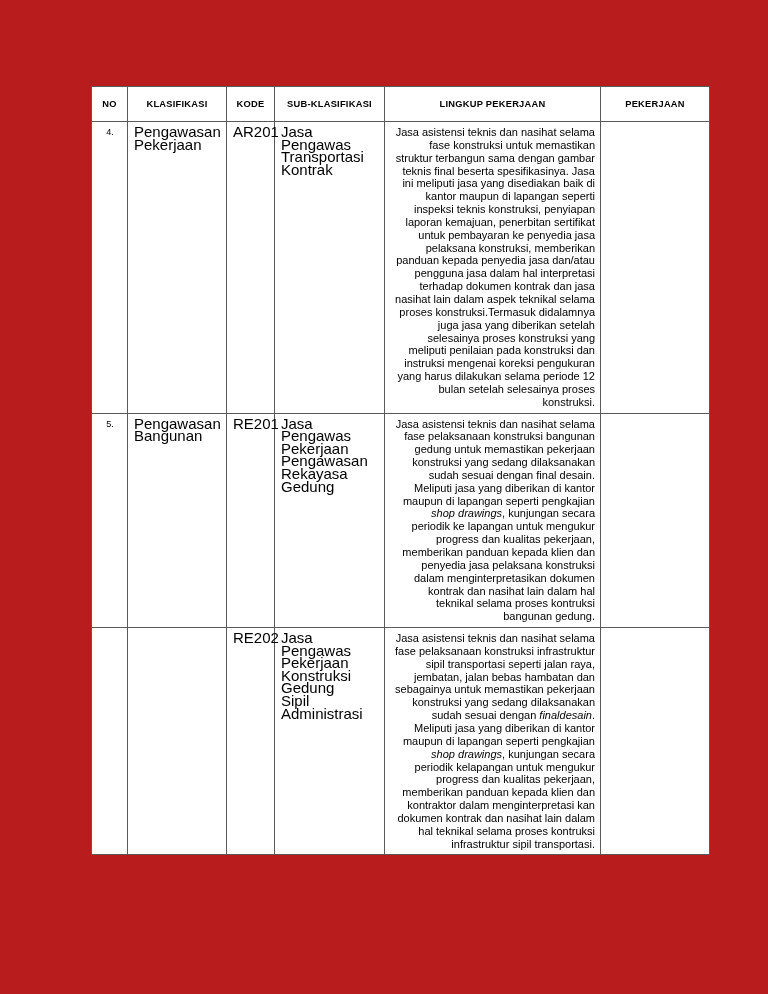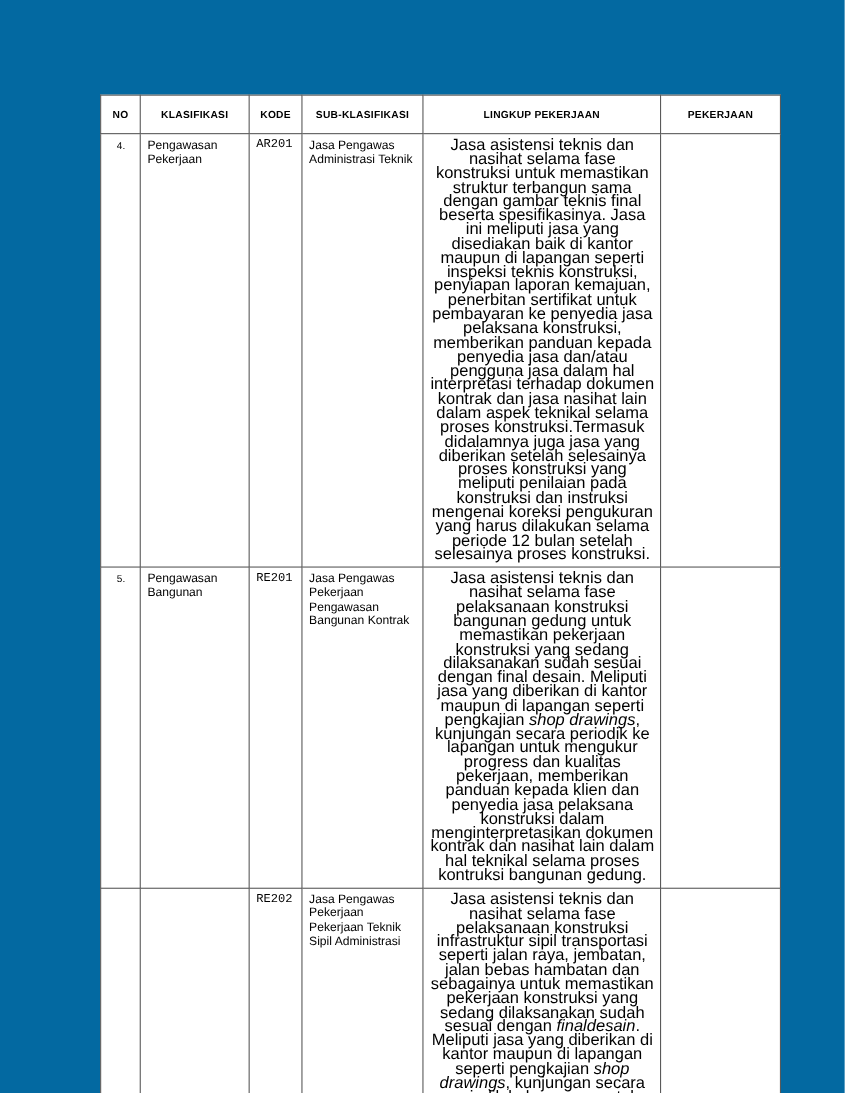--- a/index.html
+++ b/index.html
@@ -11,21 +11,21 @@
     width: 768px;
     height: 994px;
     font-family: "Liberation Sans", sans-serif;
     color: #000000;
     -webkit-font-smoothing: antialiased;
   }
   .page {
     position: relative;
     width: 768px;
     height: 994px;
-    background: #0369a1;
+    background: #b91c1c;
     box-sizing: border-box;
   }
   .table-wrap {
     position: absolute;
     left: 91px;
     top: 86px;
     width: 618px;
   }
   table.spec {
     width: 618px;
@@ -59,32 +59,32 @@
 
   td.c-no {
     text-align: center;
     font-size: 9.1px;
     line-height: 12.6px;
     padding-top: 5px;
   }
   td.c-klas,
   td.c-kode,
   td.c-sub {
-    font-size: 11px;
+    font-size: 15px;
     line-height: 12.6px;
     padding-top: 5px;
   }
-  td.c-kode { padding-left: 7px; font-family: Liberation Mono, monospace; }
+  td.c-kode { padding-left: 7px; }
   td.c-lingkup {
-    font-size: 15px;
+    font-size: 11px;
     line-height: 12.85px;
     padding-top: 5px;
     padding-left: 7px;
     padding-right: 6px;
-    text-align: center;
+    text-align: right;
   }
   td.c-ket { font-size: 9.1px; }
 
   .cellline { display: block; white-space: pre-wrap; }
   em { }
 </style>
 </head>
 <body>
 
 <div class="page">
@@ -111,51 +111,51 @@
       <tbody>
         <tr>
           <td class="c-no">4.</td>
           <td class="c-klas">
               <span class="cellline">Pengawasan</span>
               <span class="cellline">Pekerjaan</span>
             </td>
           <td class="c-kode">AR201</td>
           <td class="c-sub">
               <span class="cellline">Jasa Pengawas</span>
-              <span class="cellline">Administrasi Teknik</span>
+              <span class="cellline">Transportasi Kontrak</span>
             </td>
           <td class="c-lingkup">Jasa asistensi teknis dan nasihat selama fase konstruksi untuk memastikan struktur terbangun sama dengan gambar teknis final beserta spesifikasinya. Jasa ini meliputi jasa yang disediakan baik di kantor maupun di lapangan seperti inspeksi teknis konstruksi, penyiapan laporan kemajuan, penerbitan sertifikat untuk pembayaran ke penyedia jasa pelaksana konstruksi, memberikan panduan kepada penyedia jasa dan/atau pengguna jasa dalam hal interpretasi terhadap dokumen kontrak dan jasa nasihat lain dalam aspek teknikal selama proses konstruksi.Termasuk didalamnya juga jasa yang diberikan setelah selesainya proses konstruksi yang meliputi penilaian pada konstruksi dan instruksi mengenai koreksi pengukuran yang harus dilakukan selama periode 12 bulan setelah selesainya proses konstruksi.</td>
           <td class="c-ket"></td>
         </tr>
         <tr>
           <td class="c-no">5.</td>
           <td class="c-klas">
               <span class="cellline">Pengawasan</span>
               <span class="cellline">Bangunan</span>
             </td>
           <td class="c-kode">RE201</td>
           <td class="c-sub">
               <span class="cellline">Jasa Pengawas</span>
               <span class="cellline">Pekerjaan</span>
               <span class="cellline">Pengawasan</span>
-              <span class="cellline">Bangunan Kontrak</span>
+              <span class="cellline">Rekayasa Gedung</span>
             </td>
           <td class="c-lingkup"><span>Jasa asistensi teknis dan nasihat selama fase pelaksanaan konstruksi bangunan gedung untuk memastikan pekerjaan konstruksi yang sedang dilaksanakan sudah sesuai dengan final desain. Meliputi jasa yang diberikan di kantor maupun di lapangan seperti pengkajian </span><em>shop drawings</em><span>, kunjungan secara periodik ke lapangan untuk mengukur progress dan kualitas pekerjaan, memberikan panduan kepada klien dan penyedia jasa pelaksana konstruksi dalam menginterpretasikan dokumen kontrak dan nasihat lain dalam hal teknikal selama proses kontruksi bangunan gedung.</span></td>
           <td class="c-ket"></td>
         </tr>
         <tr>
           <td class="c-no"></td>
           <td class="c-klas">
               <span class="cellline"></span>
             </td>
           <td class="c-kode">RE202</td>
           <td class="c-sub">
               <span class="cellline">Jasa Pengawas</span>
               <span class="cellline">Pekerjaan</span>
-              <span class="cellline">Pekerjaan Teknik</span>
+              <span class="cellline">Konstruksi Gedung</span>
               <span class="cellline">Sipil Administrasi</span>
             </td>
           <td class="c-lingkup"><span>Jasa asistensi teknis dan nasihat selama fase pelaksanaan konstruksi infrastruktur sipil transportasi seperti jalan raya, jembatan, jalan bebas hambatan dan sebagainya untuk memastikan pekerjaan konstruksi yang sedang dilaksanakan sudah sesuai dengan </span><em>finaldesain</em><span>. Meliputi jasa yang diberikan di kantor maupun di lapangan seperti pengkajian </span><em>shop drawings</em><span>, kunjungan secara periodik kelapangan untuk mengukur progress dan kualitas pekerjaan, memberikan panduan kepada klien dan kontraktor dalam menginterpretasi kan dokumen kontrak dan nasihat lain dalam hal teknikal selama proses kontruksi infrastruktur sipil transportasi.</span></td>
           <td class="c-ket"></td>
         </tr>
       </tbody>
     </table>
   </div>
 </div>
 

